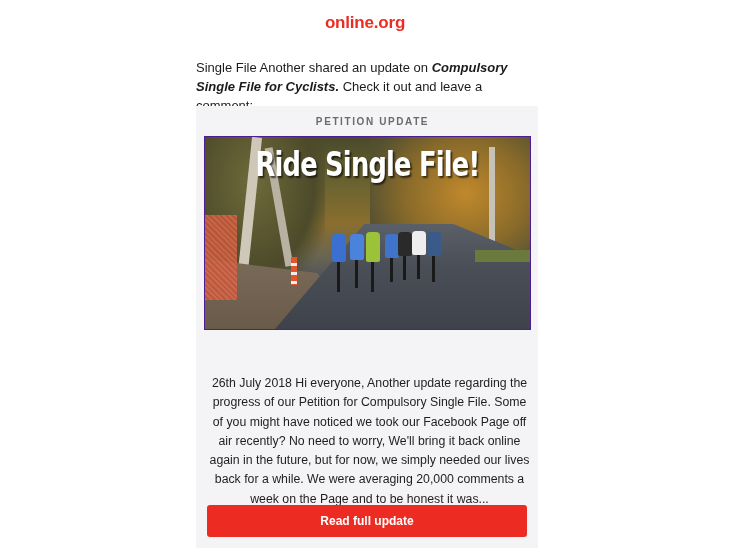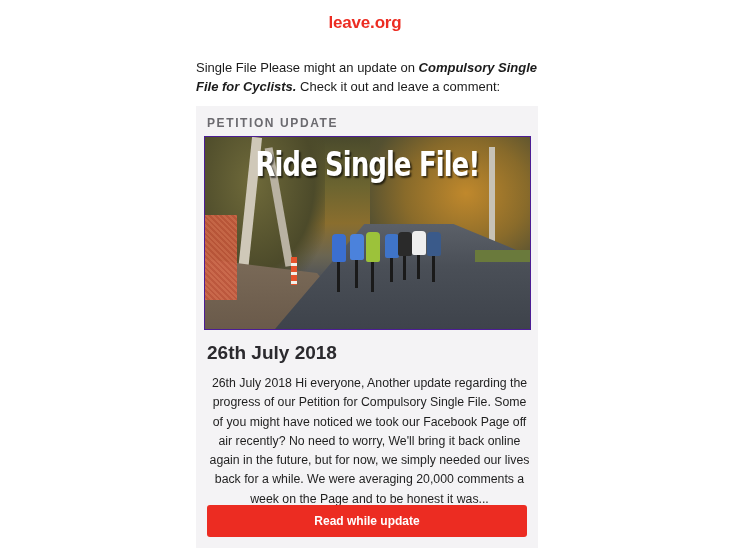--- a/index.html
+++ b/index.html
@@ -28,23 +28,24 @@
     }
     .intro b { font-style: italic; font-weight: bold; }
 
     .card {
       position: absolute; top: 106px; left: 196px;
       width: 342px; height: 442px;
       background: #f4f3f5;
     }
     .card-header {
       height: 30px; padding: 10px 0 0 11px;
-      font-size: 12px; font-weight: bold;
+      font-size: 10px; font-weight: bold;
       letter-spacing: 1.6px;
       color: #6b6a6f;
+      text-align: center;
     }
     .hero {
       position: absolute; top: 30px; left: 8px;
       width: 327px; height: 194px;
       background: #4c1d95;
       padding: 1px 1px 1px 1px;
     }
     .hero-img {
       position: relative; width: 325px; height: 192px; overflow: hidden;
       background: linear-gradient(180deg, #4a4a2c 0%, #6b6430 25%, #8a6e2e 45%, #6a6552 62%, #4d5159 75%, #3f444c 100%);
@@ -128,23 +129,23 @@
       font-family: "Liberation Sans", sans-serif;
       font-size: 12px; font-weight: bold;
       cursor: pointer;
     }
   </style>
 </head>
 <body>
 
 <div class="page">
 
-  <a class="logo">leave.org</a>
+  <a class="logo">online.org</a>
 
-  <p class="intro"><span>Single File Please might an update on </span><b>Compulsory Single File for Cyclists.</b><span> Check it out and leave a comment:</span></p>
+  <p class="intro"><span>Single File Another shared an update on </span><b>Compulsory Single File for Cyclists.</b><span> Check it out and leave a comment:</span></p>
 
   <div class="card">
     <div class="card-header">PETITION UPDATE</div>
 
     <div class="hero">
       <div class="hero-img" title="Group of cyclists riding on a tree-lined road">
         <div class="trees-l"></div>
         <div class="trees-r"></div>
         <div class="trunk1"></div>
         <div class="trunk2"></div>
@@ -174,18 +175,17 @@
             <div class="wheel" style="top:24px;height:24px;"></div>
           </div>
         <div class="rider" style="left:222px;top:95px;height:24px;background:#3a5a8a;">
             <div class="wheel" style="top:24px;height:26px;"></div>
           </div>
 
         <div class="hero-title">Ride Single File!</div>
       </div>
     </div>
 
-    <h2 class="card-title">26th July 2018</h2>
     <p class="card-body">26th July 2018 Hi everyone, Another update regarding the progress of our Petition for Compulsory Single File. Some of you might have noticed we took our Facebook Page off air recently? No need to worry, We'll bring it back online again in the future, but for now, we simply needed our lives back for a while. We were averaging 20,000 comments a week on the Page and to be honest it was...</p>
-    <button class="cta">Read while update</button>
+    <button class="cta">Read full update</button>
   </div>
 
 </div>
 
 </body></html>

